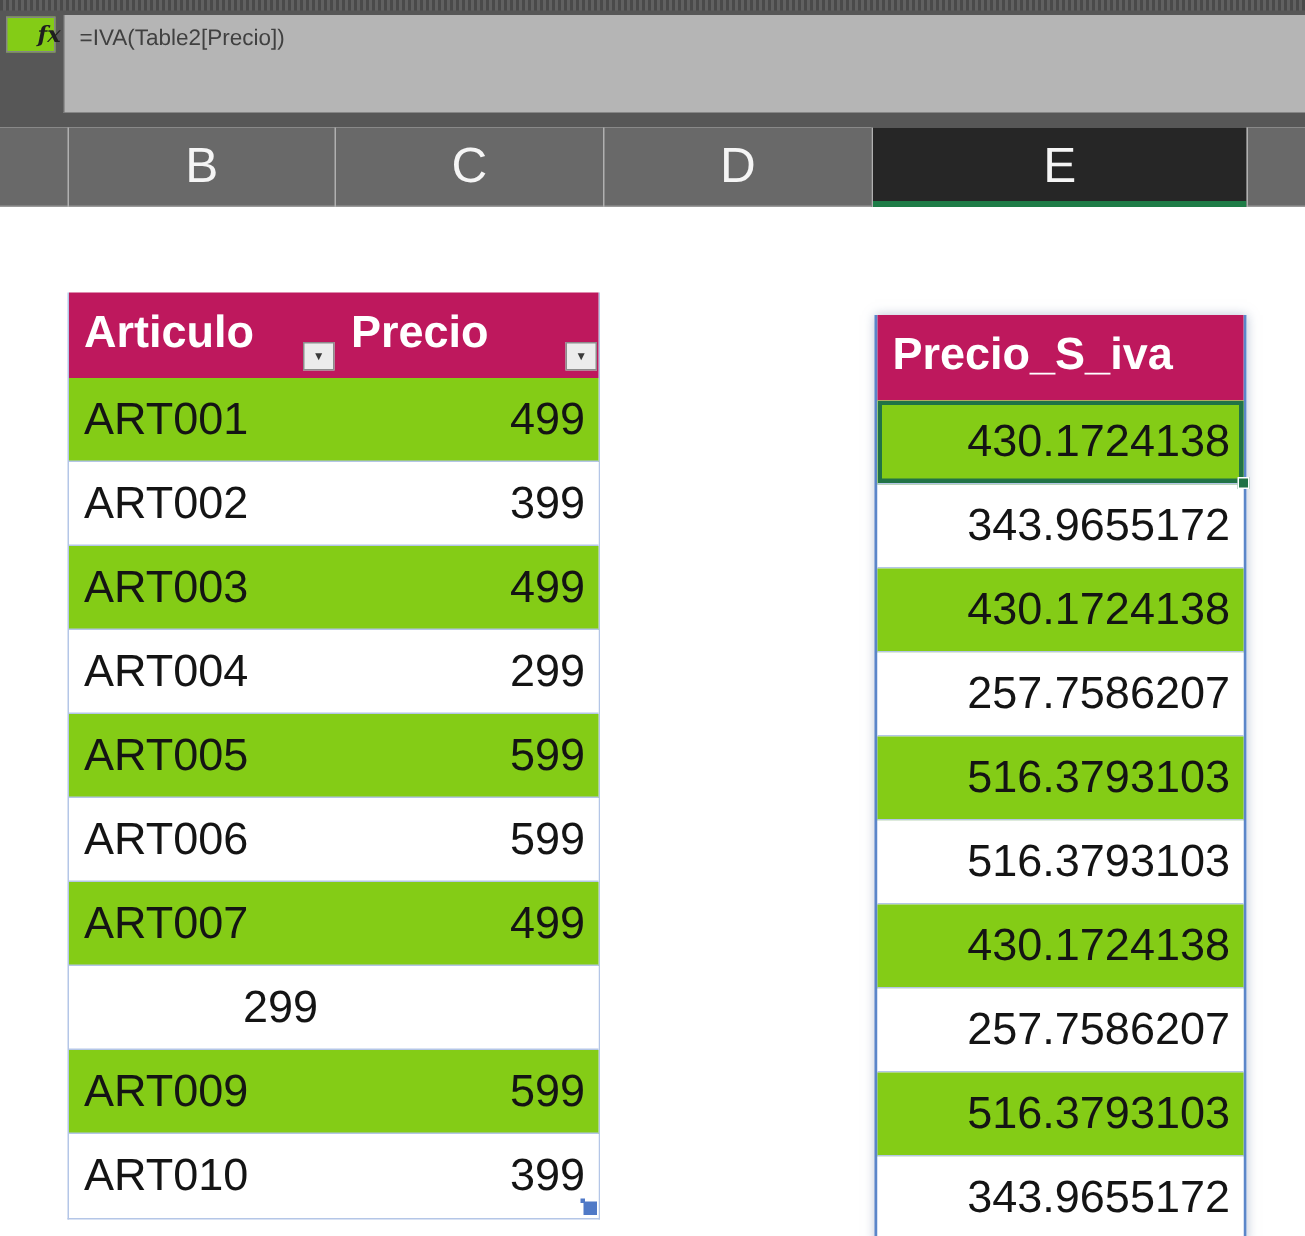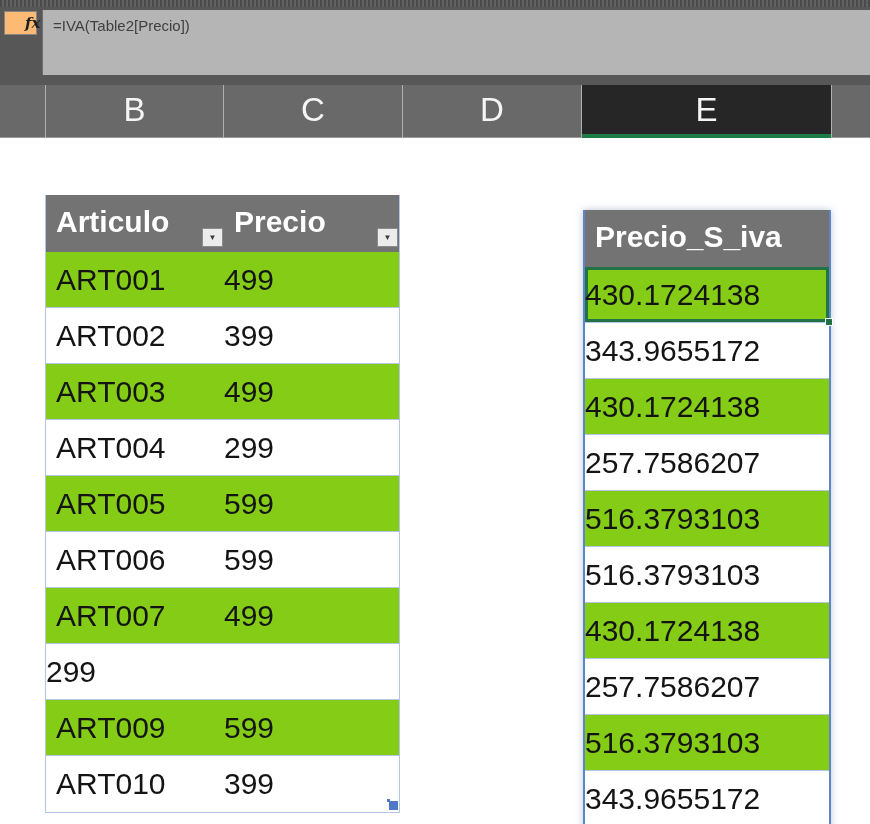--- a/index.html
+++ b/index.html
@@ -19,21 +19,21 @@
     width:870px; height:85px;
     background:#575757;
   }
   .chrome-texture {
     position:absolute; left:0; top:0; width:870px; height:7px;
     background:repeating-linear-gradient(90deg,#4a4a4a 0 2px,#616161 2px 4px);
   }
   .fx-box {
     position:absolute; left:4px; top:11px;
     width:33px; height:24px;
-    background:#fdba74;
+    background:#84cc16;
     border:1px solid #858585;
     color:#1f1f1f;
     font-family:"DejaVu Serif", serif;
     font-style:italic; font-weight:bold;
     font-size:15px; line-height:22px;
     text-align:center;
     cursor:pointer;
     padding-left:20px;
   }
   .formula-input {
@@ -88,21 +88,21 @@
     left:45px; top:195px; width:355px;
     border:1px solid #b4c6e7; border-top:none;
   }
   .right-table {
     left:583px; top:210px; width:248px;
     border:2px solid #5b86c9; border-top:none;
     box-shadow:0 0 7px rgba(130,148,180,0.55);
   }
   .t-header {
     display:flex;
-    background:#737373;
+    background:#be185d;
     height:57px;
     color:#ffffff;
     font-weight:bold;
   }
   .t-header .hcell {
     position:relative;
     line-height:54px;
     padding-left:10px;
     overflow:hidden;
     cursor:pointer;
@@ -125,21 +125,21 @@
     border-bottom:1px solid #b4c6e7;
   }
   .t-row:last-child { border-bottom:none; }
   .t-row.band { background:#84cc16; }
   .t-row .cell {
     line-height:55px;
     overflow:hidden;
     cursor:cell;
   }
   .cell.txt { padding-left:10px; text-align:left; }
-  .cell.num { padding-right:9px; text-align:left; }
+  .cell.num { padding-right:9px; text-align:right; }
 
   .left-table .c1 { width:178px; }
   .left-table .c2 { width:175px; }
   .right-table .hcell { width:100%; }
   .right-table .cell { width:100%; }
 
   
   .t-row.active-cell {
     box-shadow:inset 0 0 0 3px #217346;
     position:relative;

